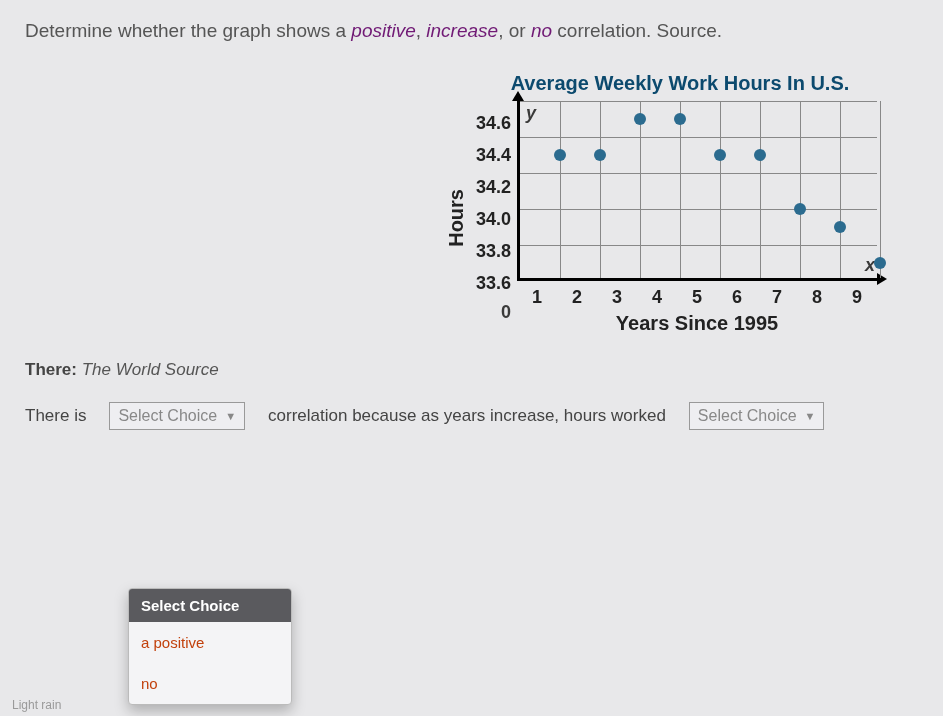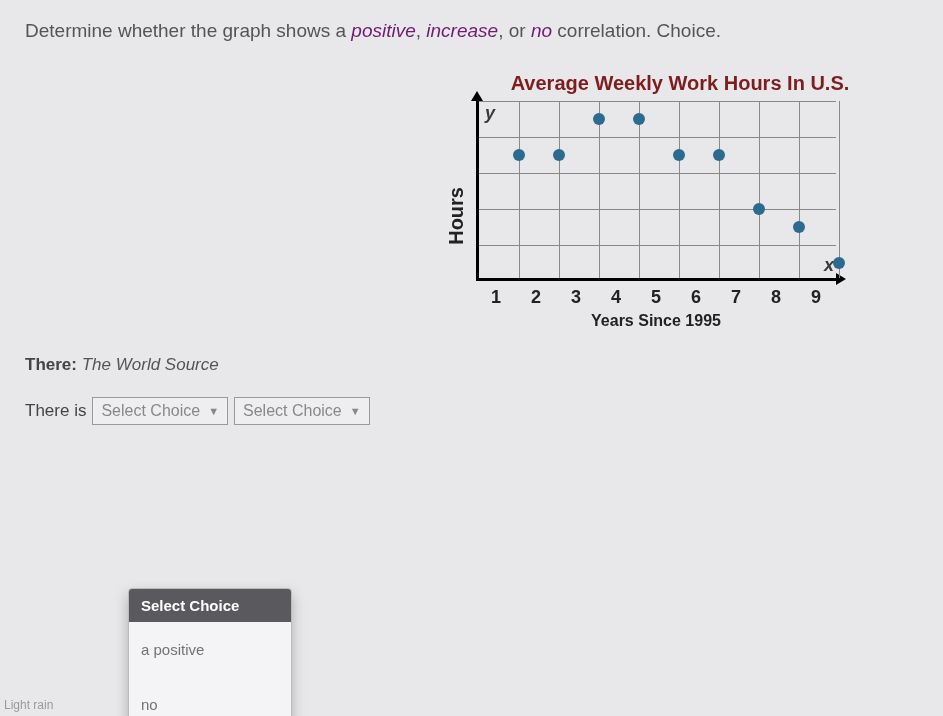--- a/index.html
+++ b/index.html
@@ -20,21 +20,21 @@
     .question .italic { font-style: italic; color: #701a75; }
     .chart-wrap {
       margin-left: 420px;
       width: 470px;
       margin-bottom: 25px;
     }
     .chart-title {
       font-weight: bold;
       font-size: 20px;
       text-align: center;
-      color: #7f1d1d;
+      color: #0c4a6e;
       margin-bottom: 6px;
     }
     .chart-area {
       display: flex;
       align-items: center;
     }
     .ylabel {
       writing-mode: vertical-rl;
       transform: rotate(180deg);
       font-weight: bold;
@@ -94,21 +94,21 @@
     .xticks div {
       width: 40px;
       text-align: center;
       font-weight: bold;
       font-size: 18px;
       color: #222;
     }
     .xlabel {
       text-align: center;
       font-weight: bold;
-      font-size: 16px;
+      font-size: 20px;
       color: #222;
       width: 360px;
       margin-top: 4px;
     }
     .arrow-x {
       position:absolute; right:-10px; bottom:-7px;
       width:0;height:0;border-top:6px solid transparent;
       border-bottom:6px solid transparent;border-left:10px solid #000;
     }
     .arrow-y {
@@ -123,21 +123,21 @@
       margin-bottom: 22px;
     }
     .source .b { font-weight: bold; color: #444;}
     .source .i { font-style: italic; }
     .answer-row {
       font-size: 17px;
       color: #444;
       display: flex;
       align-items: center;
       flex-wrap: wrap;
-      gap: 6px;
+      gap: 23px;
     }
     .select {
       display: inline-flex;
       align-items: center;
       border: 1px solid #999;
       background: #eeeef1;
       color: #888;
       padding: 4px 8px;
       font-size: 16px;
       gap: 8px;
@@ -159,44 +159,55 @@
       overflow: hidden;
     }
     .dropdown .hdr {
       background: #5a5a5e;
       color: #fff;
       font-weight: bold;
       padding: 8px 12px;
       font-size: 15px;
     }
     .dropdown .opt {
-      padding: 19px 12px;
-      color: #737373;
+      padding: 12px 12px;
+      color: #c2410c;
       font-size: 15px;
       cursor: pointer;
     }
     .footer-stub {
       position: absolute;
       left: 0; bottom: 4px;
       font-size: 12px;
       color: #9a9a9a;
-      padding-left: 4px;
+      padding-left: 12px;
     }
   </style>
 </head>
 <body>
 
 <div class="question">
-  <span>Determine whether the graph shows a </span><span class="italic">positive</span><span>, </span><span class="italic">increase</span><span>, or </span><span class="italic">no</span><span> correlation. Choice.</span>
+  <span>Determine whether the graph shows a </span><span class="italic">positive</span><span>, </span><span class="italic">increase</span><span>, or </span><span class="italic">no</span><span> correlation. Source.</span>
 </div>
 
 <div class="chart-wrap">
   <div class="chart-title">Average Weekly Work Hours In U.S.</div>
   <div class="chart-area">
     <div class="ylabel">Hours</div>
+    <div>
+      <div class="yticks">
+        <div>34.6</div>
+        <div>34.4</div>
+        <div>34.2</div>
+        <div>34.0</div>
+        <div>33.8</div>
+        <div>33.6</div>
+      </div>
+      <div class="zero-row">0</div>
+    </div>
     <div class="plot-col">
       <div class="plot" id="plot">
         <div class="arrow-y"></div>
         <div class="arrow-x"></div>
         <span class="y-mark">y</span>
         <span class="x-mark">x</span>
       <div class="grid-h" style="top: 144px;"></div>
           <div class="grid-h" style="top: 108px;"></div>
           <div class="grid-h" style="top: 72px;"></div>
           <div class="grid-h" style="top: 36px;"></div>
@@ -241,20 +252,21 @@
   <span class="b">There:</span>
   <span class="i">The World Source</span>
 </div>
 
 <div class="answer-row">
   <span>There is</span>
   <span class="select">
     <span>Select Choice</span>
     <span class="chev">▼</span>
   </span>
+  <span>correlation because as years increase, hours worked</span>
   <span class="select">
     <span>Select Choice</span>
     <span class="chev">▼</span>
   </span>
 </div>
 
 <div class="dropdown">
   <div class="hdr">Select Choice</div>
   <div class="opt">a positive</div>
   <div class="opt">no</div>

